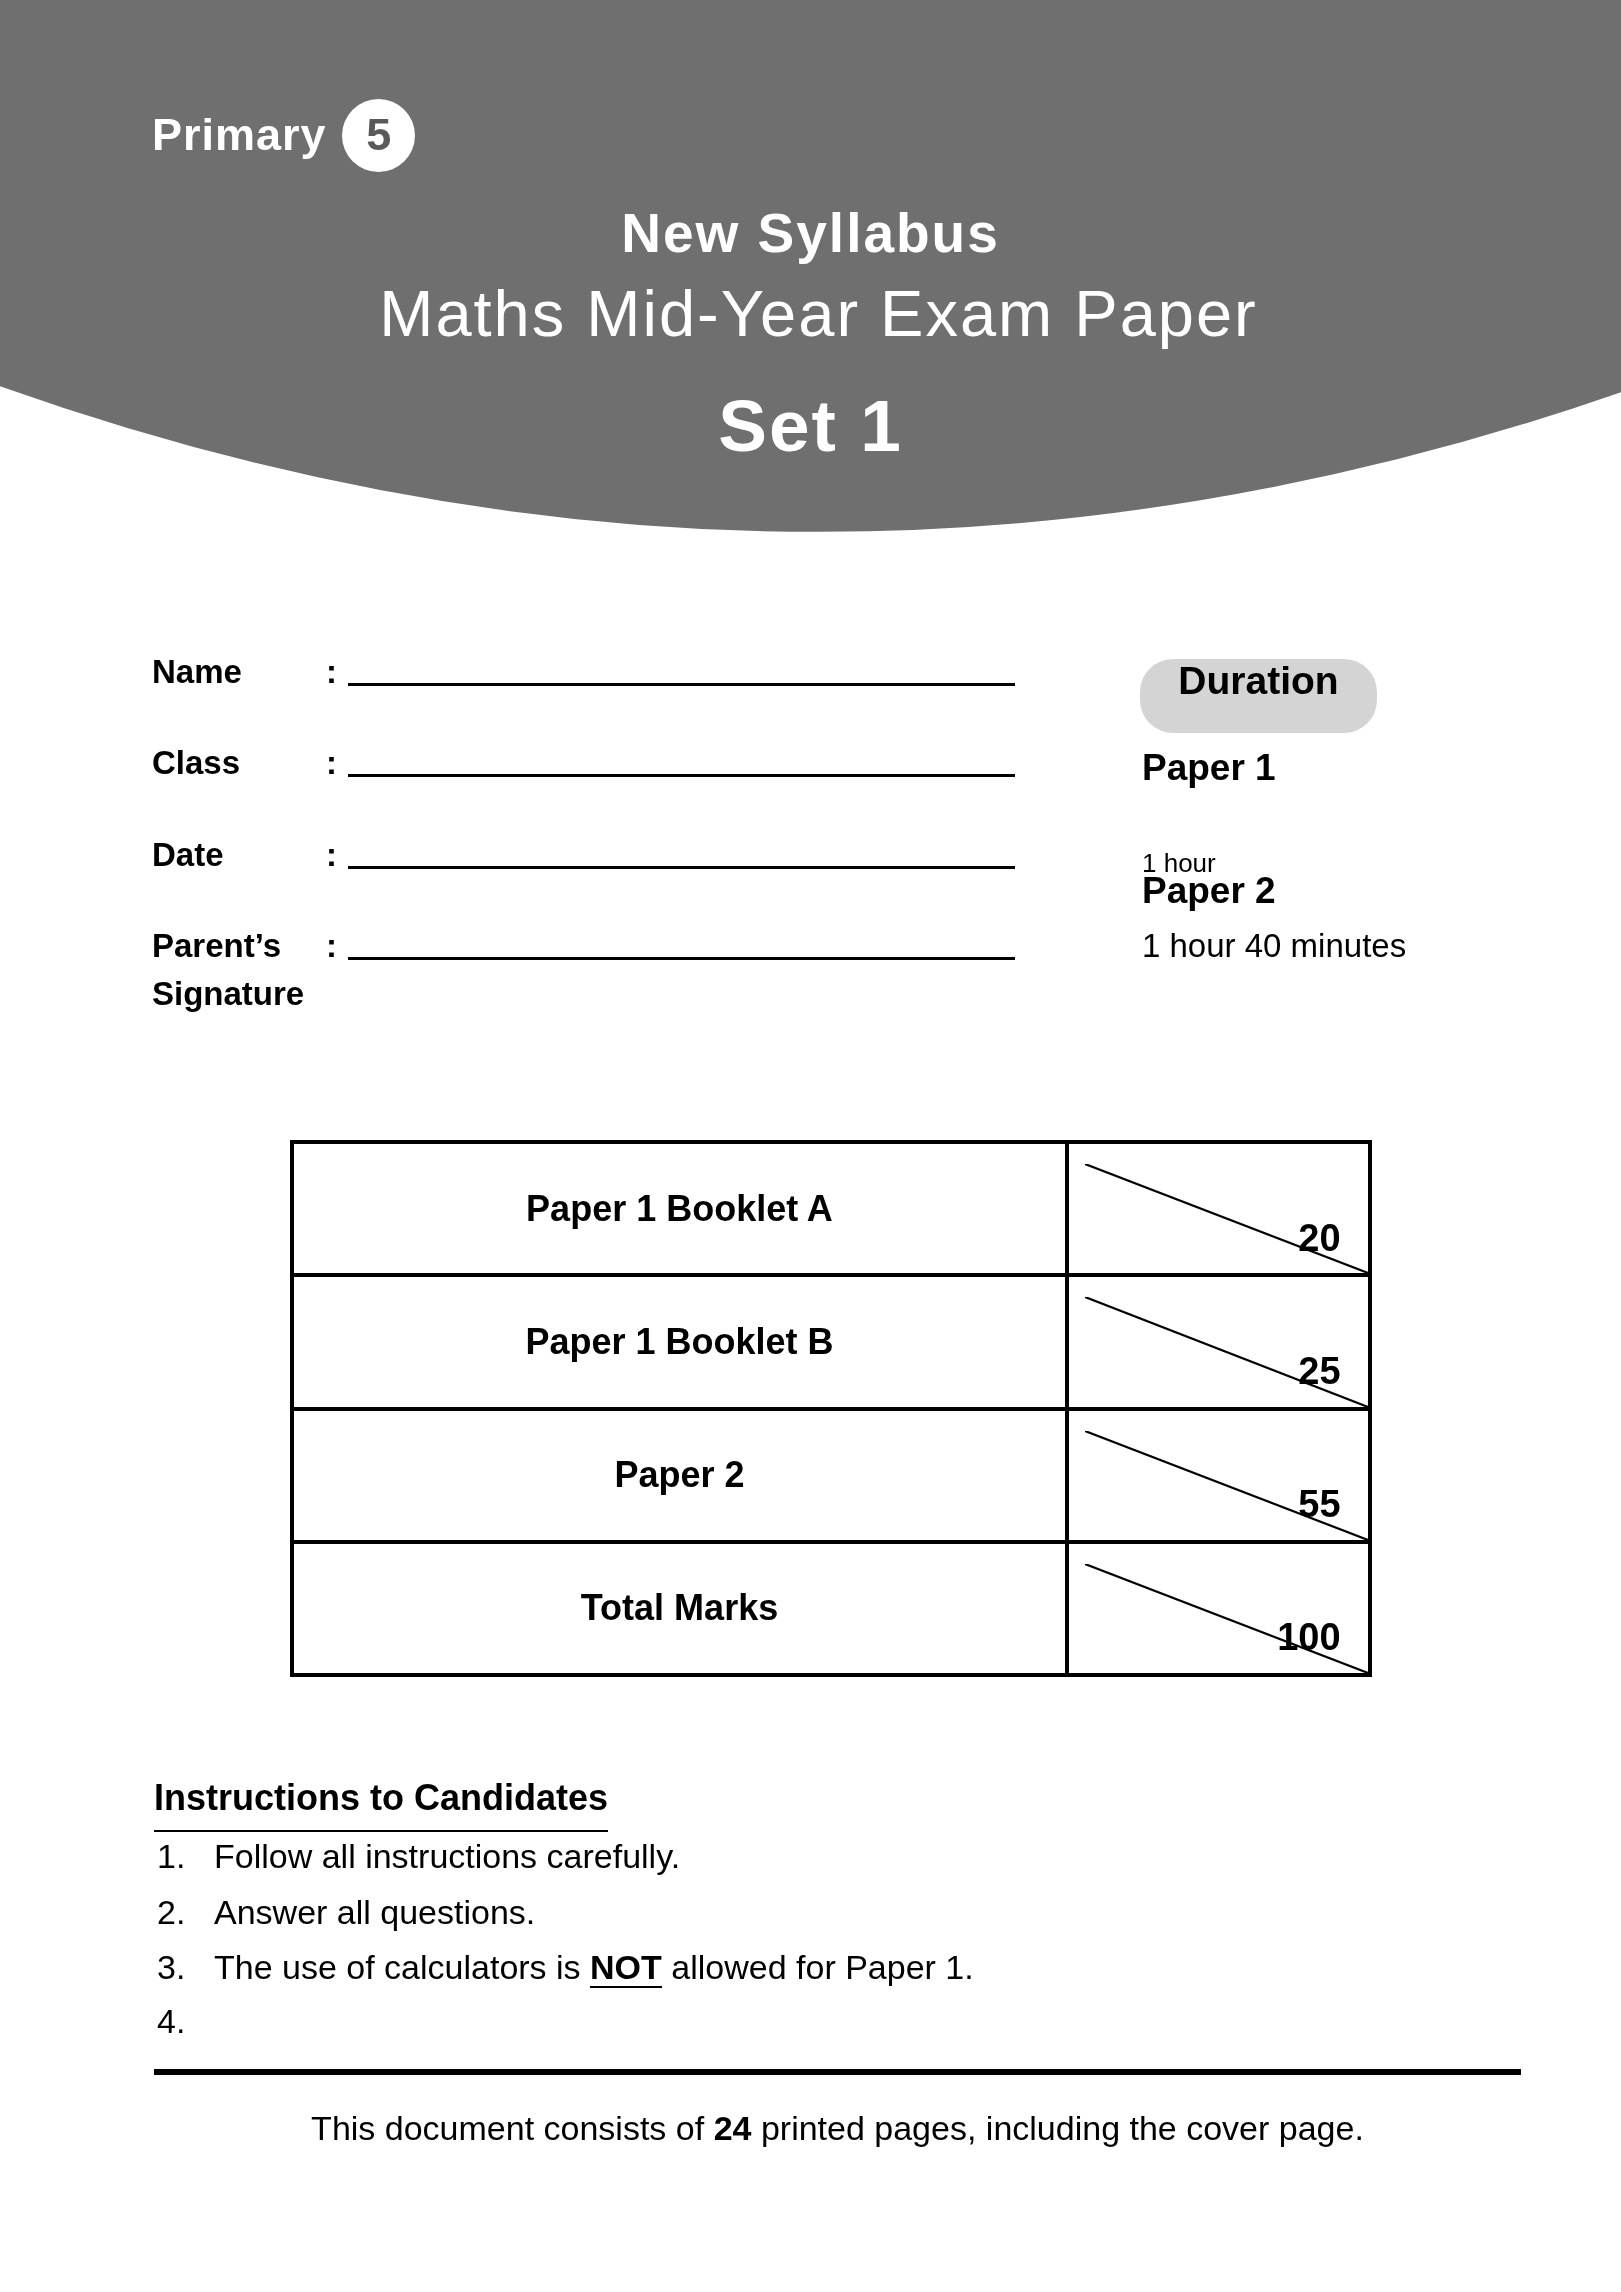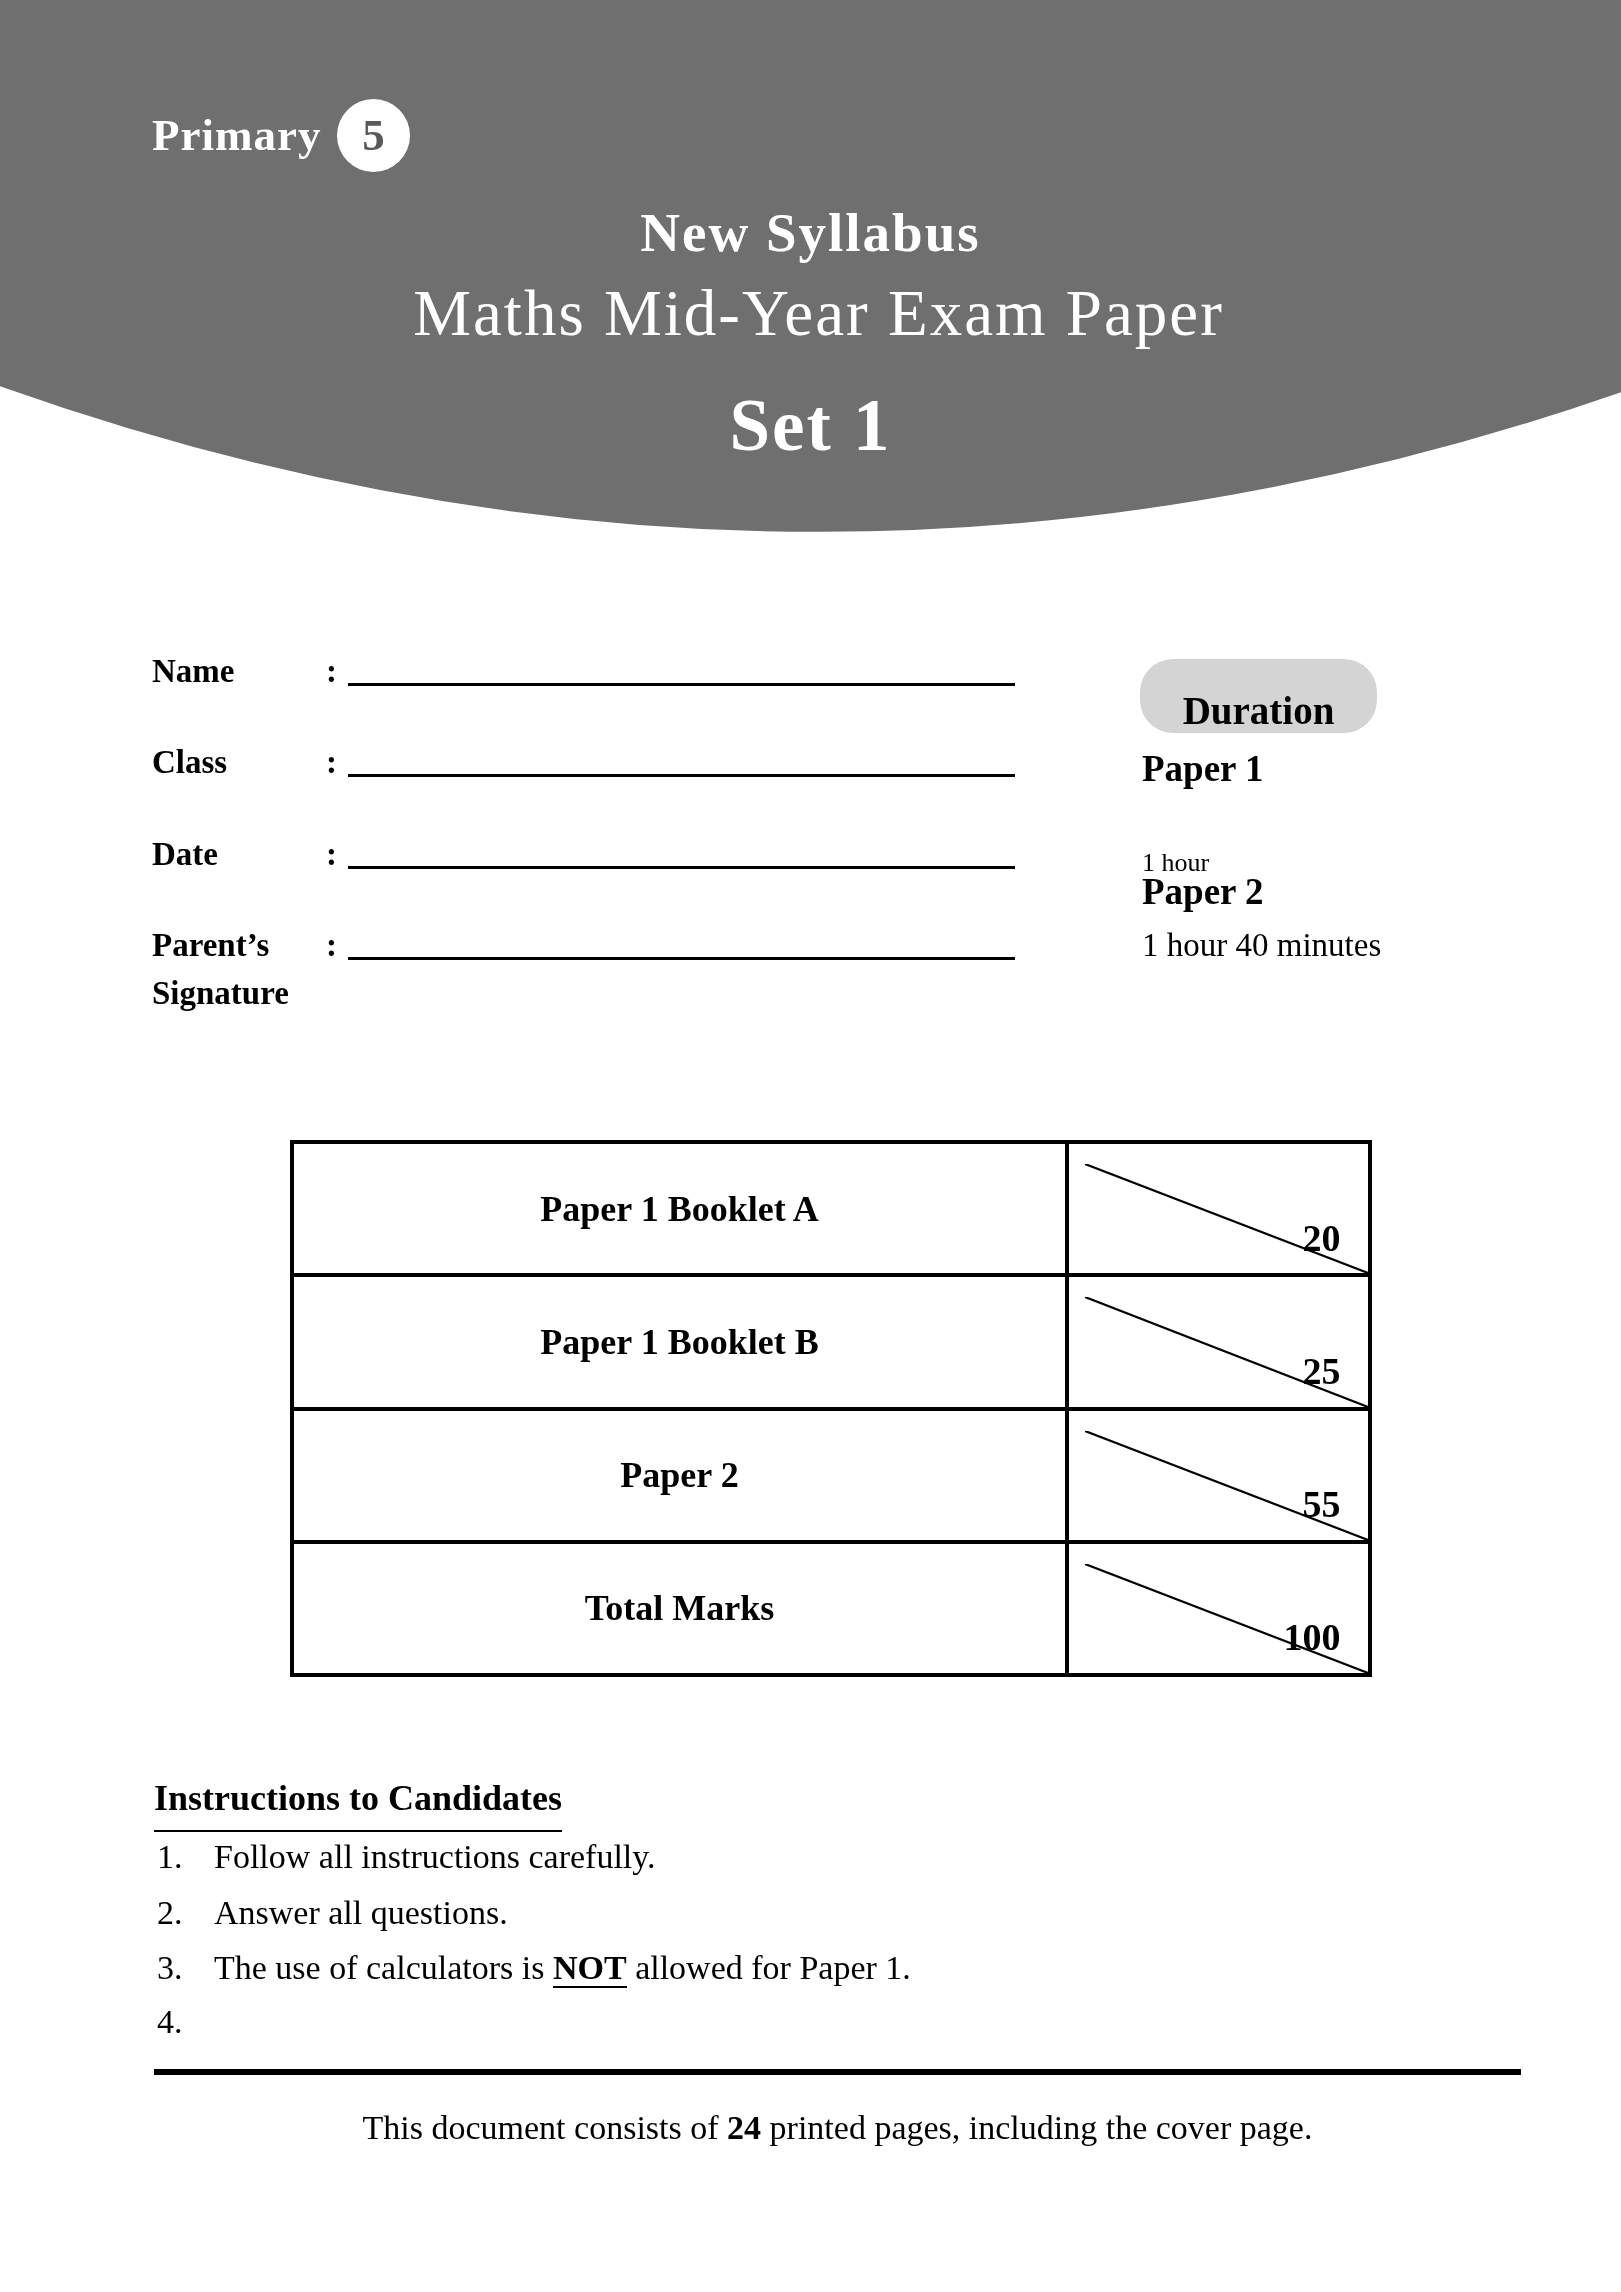--- a/index.html
+++ b/index.html
@@ -7,21 +7,21 @@
     --badge_bg:#d4d4d4;
     --level_num:#5a5a5a;
     --ink:#000000;
   }
   *{margin:0;padding:0;box-sizing:border-box;}
   html,body{background:#ffffff;}
   .page{
     position:relative;
     width:1621px;height:2293px;
     background:#ffffff;
-    font-family:Liberation Serif, serif;
+    font-family:Liberation Sans, sans-serif;
     color:var(--ink);
     overflow:hidden;
     margin:0 auto;
   }
   
   .header-svg{position:absolute;left:0;top:0;width:1621px;height:549px;display:block;}
   .primary-line{
     position:absolute;left:152px;top:98px;height:74px;
     display:flex;align-items:center;gap:15.7px;
   }
@@ -45,21 +45,21 @@
   .form-row .fill-line{flex:1;border-bottom:3.9px solid var(--ink);margin-bottom:4.9px;}
   .row-name{top:650px;}
   .row-class{top:741px;}
   .row-date{top:833px;}
   .row-parent{top:924px;}
   .signature-lbl{position:absolute;left:152px;top:975px;font-size:33px;font-weight:bold;}
   
   .duration-badge{
     position:absolute;left:1140px;top:659px;width:237px;height:74px;
     background:var(--badge_bg);border-radius:33px;
-    display:flex;align-items:flex-end;justify-content:center;
+    display:flex;align-items:flex-start;justify-content:center;
     font-size:39px;font-weight:bold;
   }
   .dur-p1-title{position:absolute;left:1142px;top:747px;font-size:37px;font-weight:bold;}
   .dur-p1-time {position:absolute;left:1142px;top:848px;font-size:26px;}
   .dur-p2-title{position:absolute;left:1142px;top:870px;font-size:37px;font-weight:bold;}
   .dur-p2-time {position:absolute;left:1142px;top:927px;font-size:33px;}
   
   .marks-table{
     position:absolute;left:290px;top:1140px;width:1082px;height:537px;
     border:4.9px solid var(--ink);

